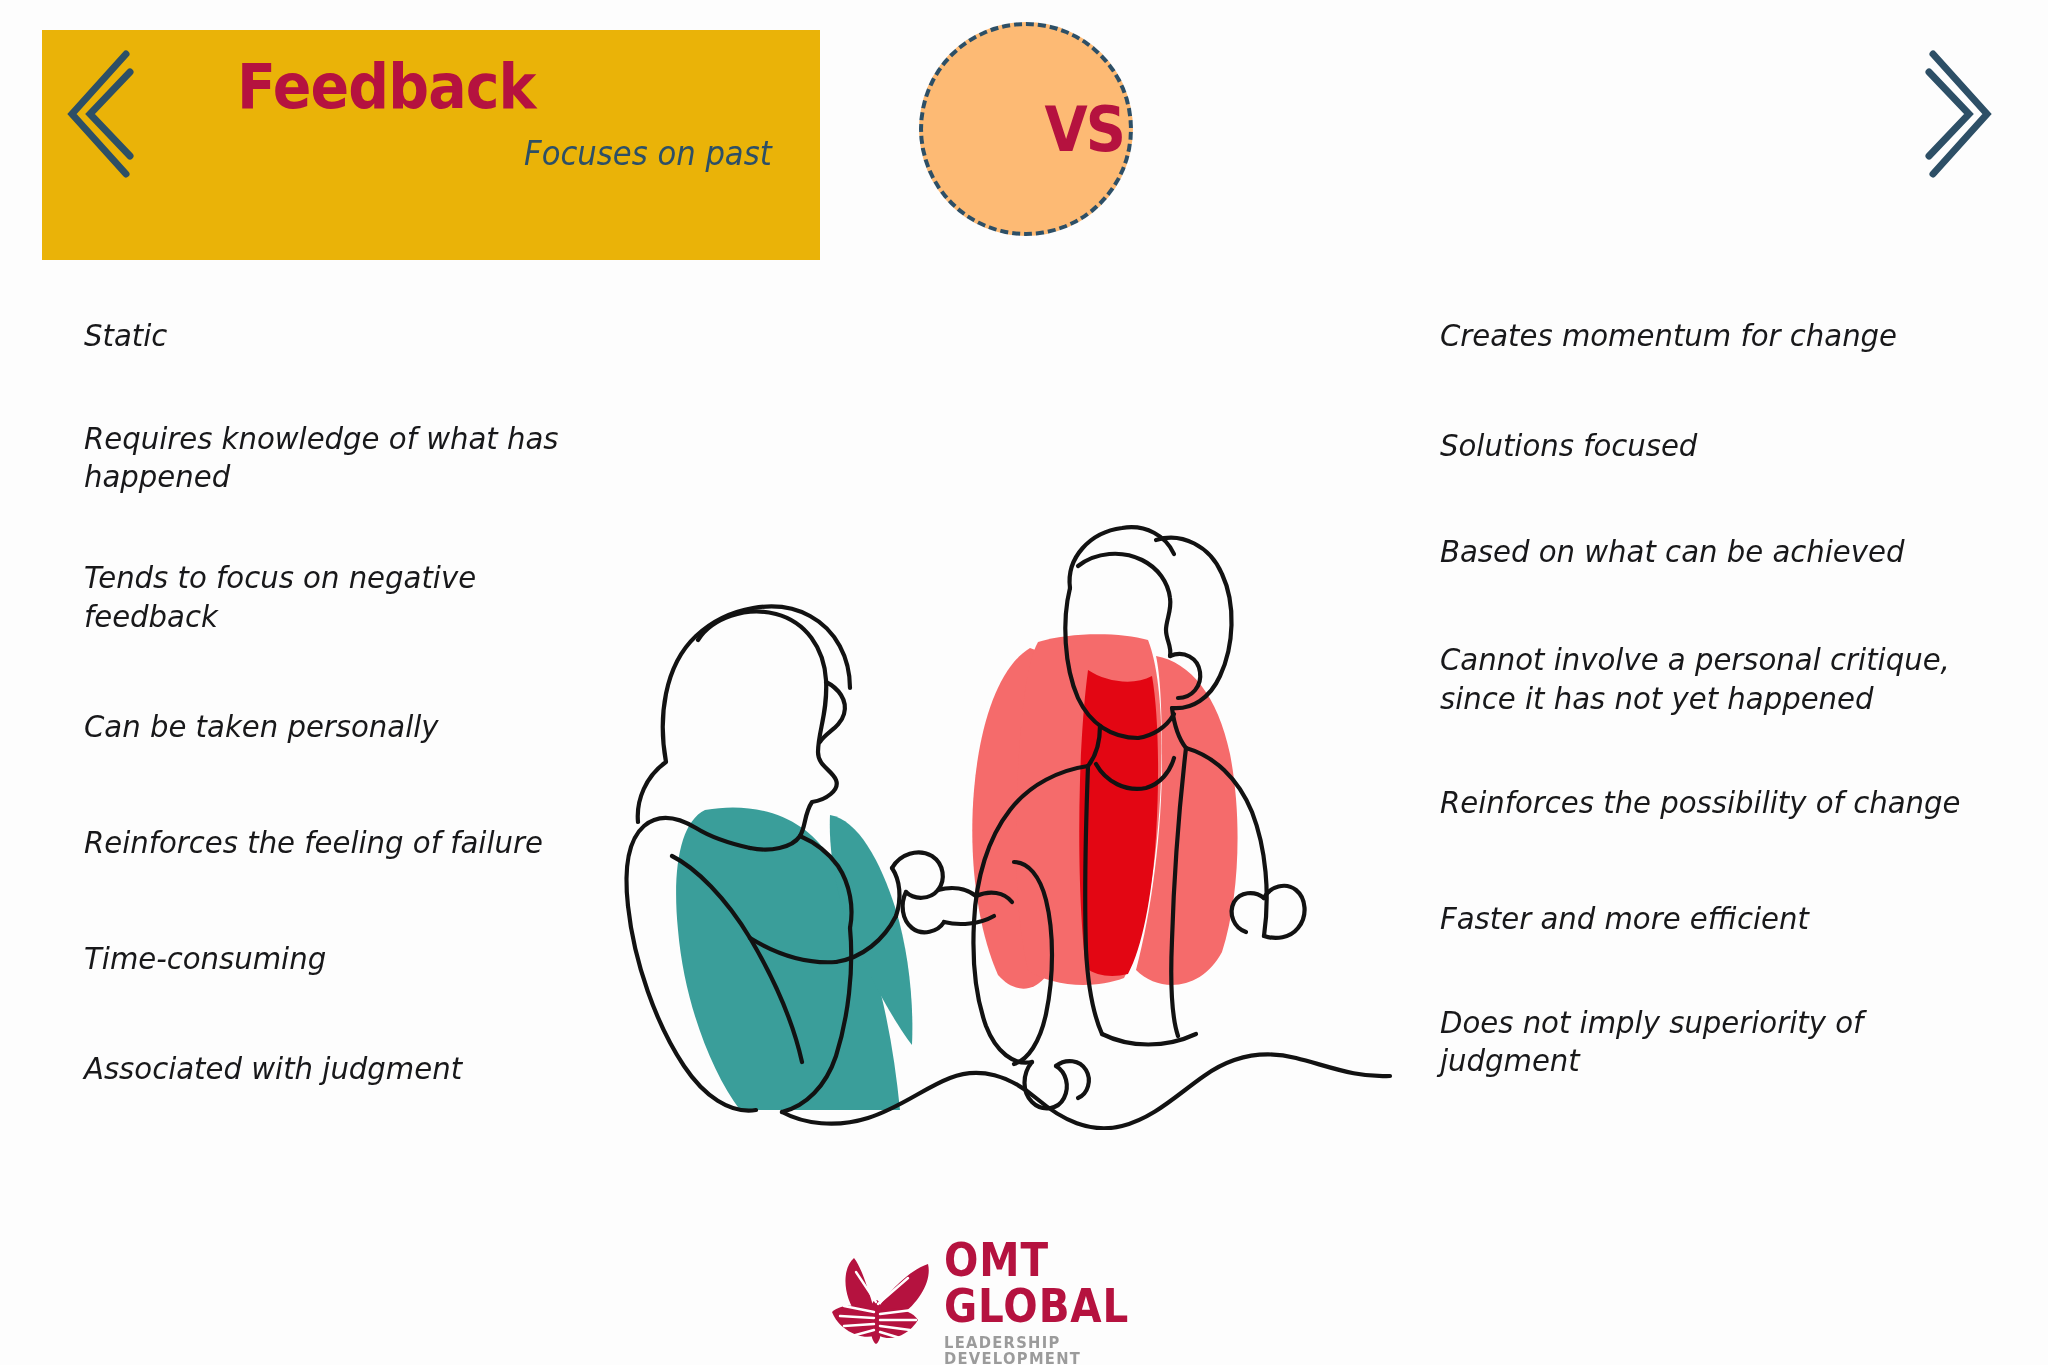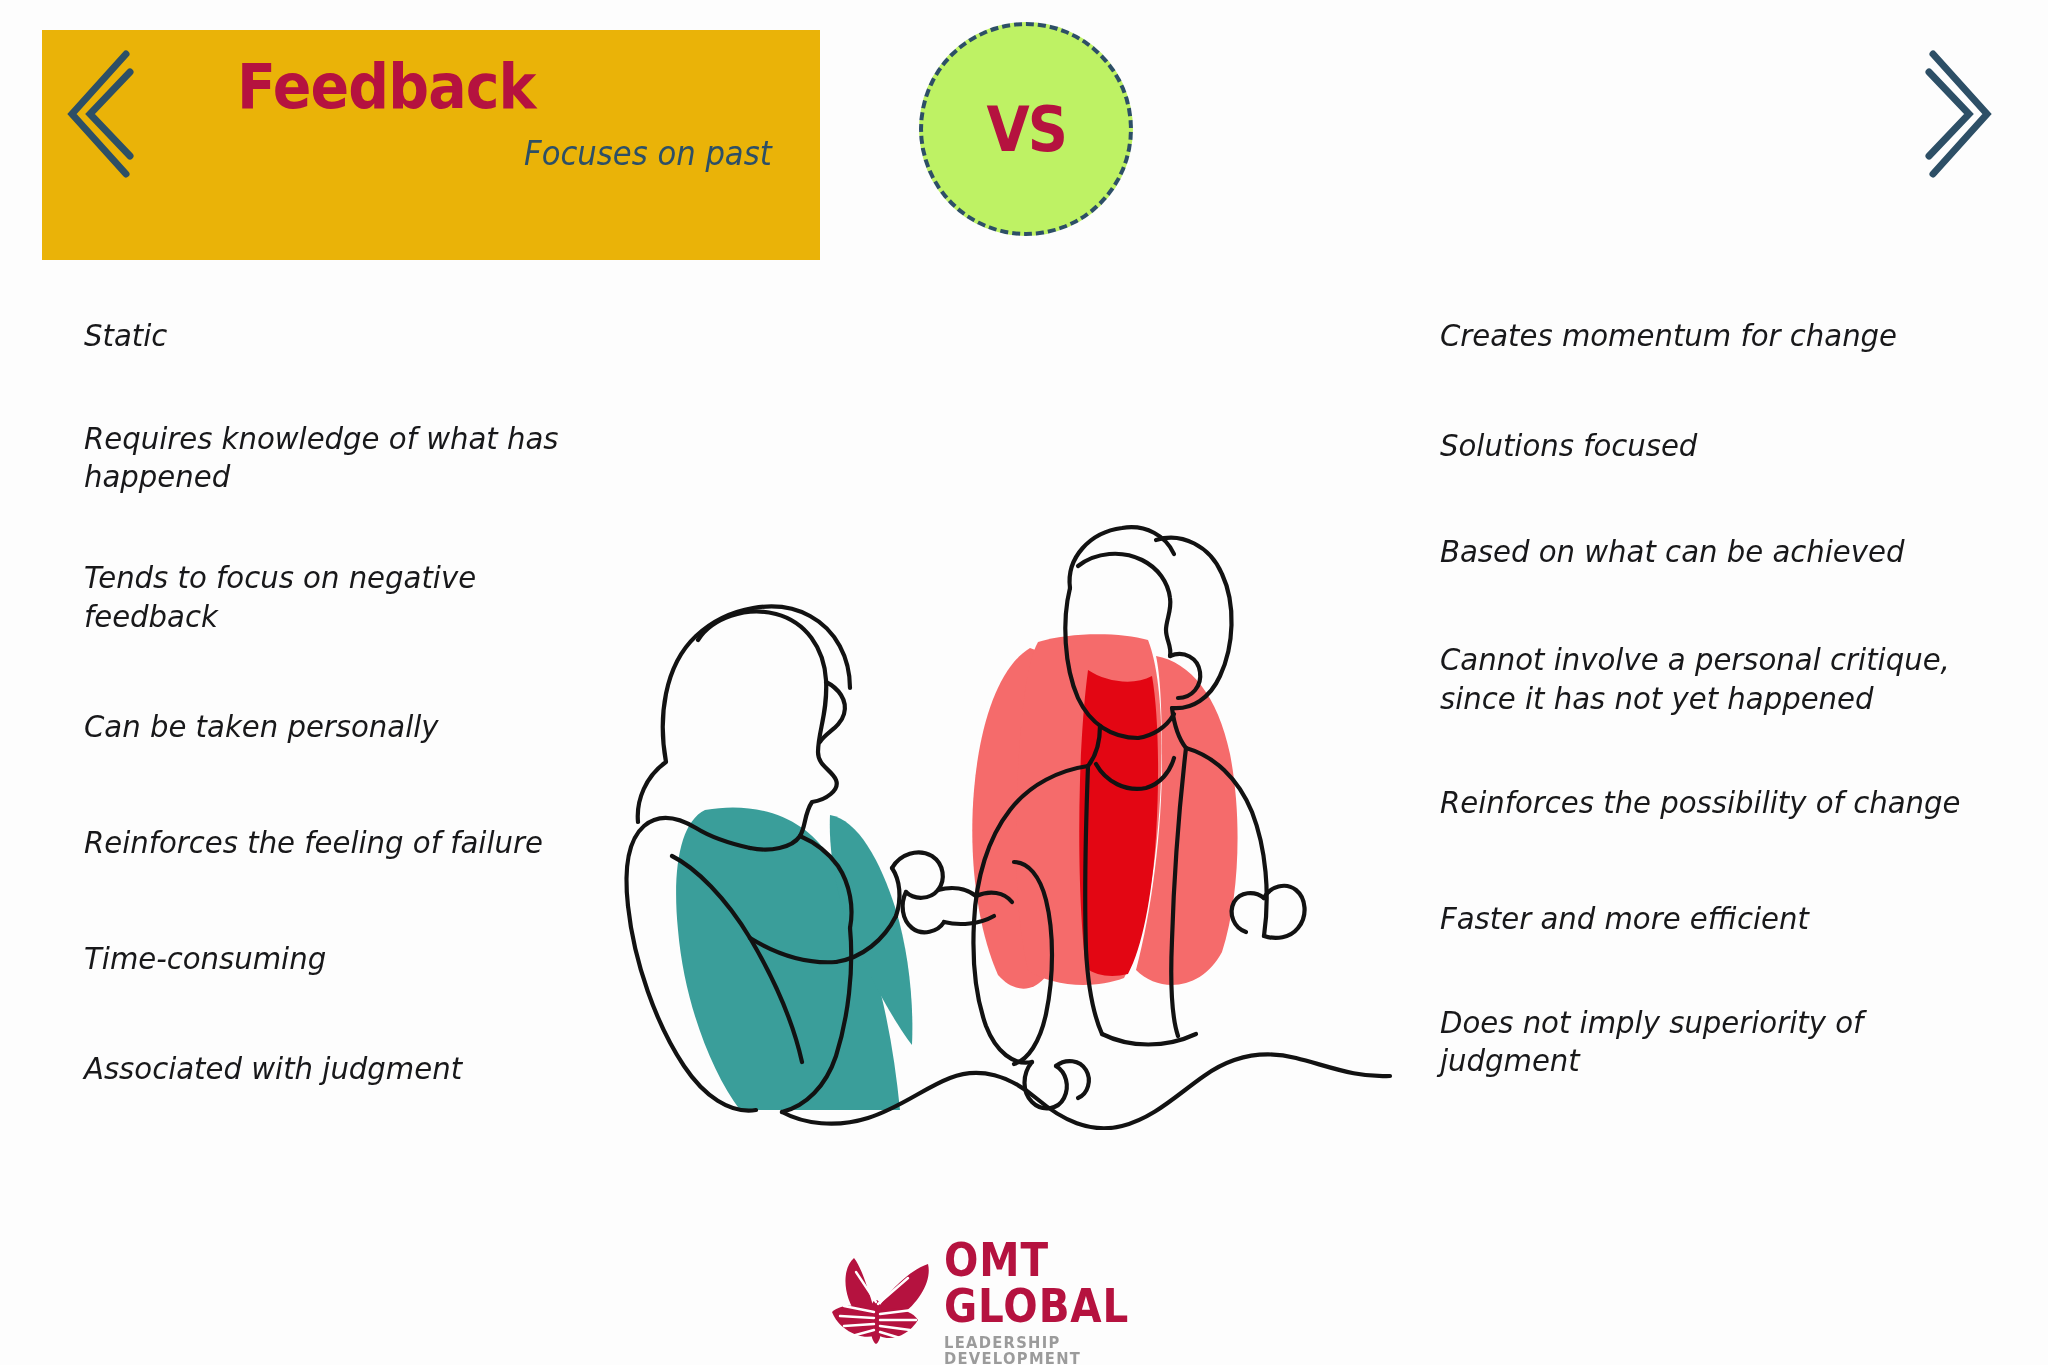--- a/index.html
+++ b/index.html
@@ -80,22 +80,22 @@
   #vs-circle {
     position: absolute;
     left: 919px;
     top: 22px;
     width: 206px;
     height: 206px;
     border: 4px dashed #2d4f66;
     border-radius: 50%;
     display: flex;
     align-items: center;
-    justify-content: center;
-    background: #bef264;
+    justify-content: flex-end;
+    background: #fdba74;
   }
   #vs-label {
     font-family: "DejaVu Sans", sans-serif;
     font-weight: bold;
     font-size: 62px;
     color: #b5123f;
     letter-spacing: -2px;
     transform: scaleX(0.9);
   }
 

